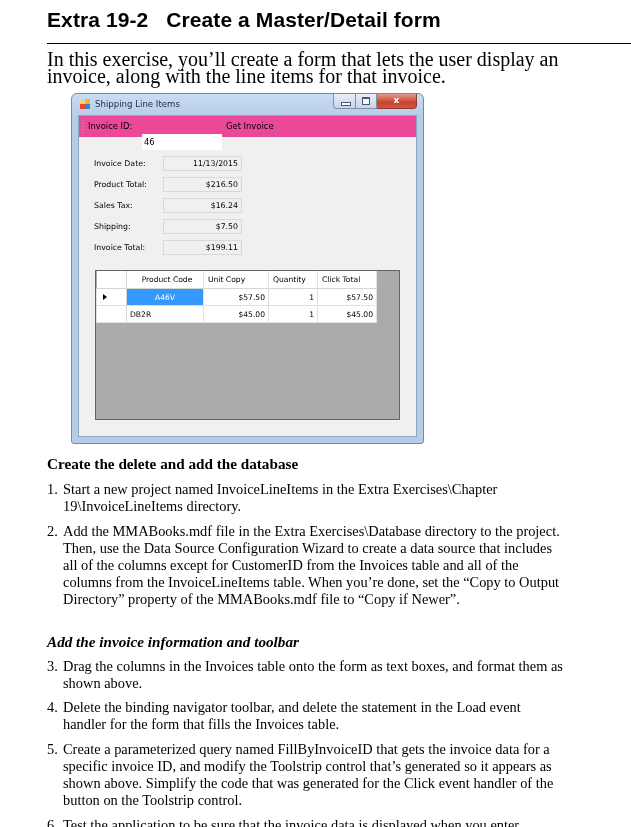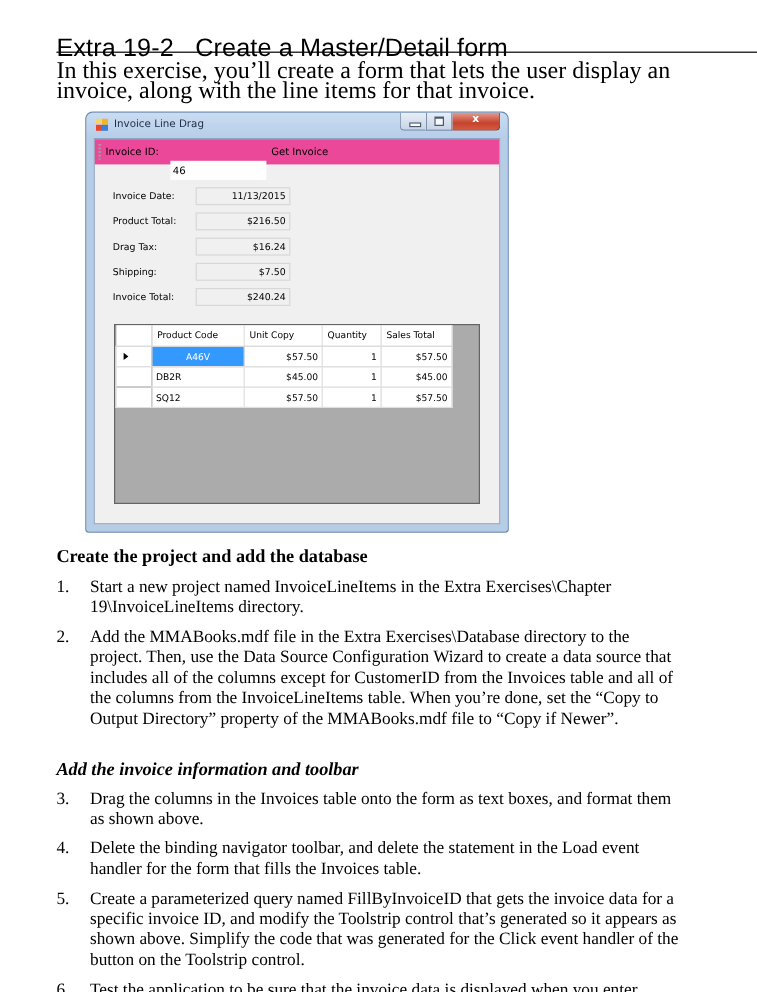--- a/index.html
+++ b/index.html
@@ -1,18 +1,18 @@
 <!DOCTYPE html>
 <html><head>
 <meta charset="utf-8">
 <style>
   html, body { margin: 0; padding: 0; background: #ffffff; }
   body { width: 631px; height: 827px; overflow: hidden; position: relative; font-family: "Liberation Serif", serif; color: #000; }
 
-  .page-title { position: absolute; left: 47px; top: 29px; font-family: "Liberation Sans", sans-serif; font-weight: normal; font-size: 21px; letter-spacing: 0.1px; white-space: pre; }
+  .page-title { position: absolute; left: 47px; top: 8px; font-family: "Liberation Sans", sans-serif; font-weight: bold; font-size: 21px; letter-spacing: 0.1px; white-space: pre; }
   .title-rule { position: absolute; left: 47px; top: 43px; width: 584px; height: 1px; background: #000; }
   .intro { position: absolute; left: 47px; top: 51px; width: 520px; font-size: 20px; line-height: 17px; }
 
   
   .win { position: absolute; left: 71px; top: 93px; width: 353px; height: 351px; box-sizing: border-box;
          border: 1px solid #6b8bb0; border-radius: 6px 6px 3px 3px;
          background: linear-gradient(#c9dcf2 0, #b6cde8 22px, #b6cde8 100%); }
   .win-titlebar { position: absolute; left: 0; top: 0; right: 0; height: 21px; }
   .win-icon { position: absolute; left: 8px; top: 5px; width: 11px; height: 11px; }
   .win-icon span { position: absolute; width: 5px; height: 5px; }
@@ -45,38 +45,38 @@
   .grid td.rh, .grid th.rh { background: #ffffff; width: 29px; padding: 0; border-right: 1px solid #d6d6d6; }
   .grid td.rh { position: relative; }
   .grid td.num { text-align: right; }
   .grid td.sel { background: #3399ff; color: #fff; text-align: center; }
   .row-arrow { position: absolute; left: 6px; top: 5px; width: 0; height: 0; border-left: 4px solid #000; border-top: 3px solid transparent; border-bottom: 3px solid transparent; }
 
   
   .h2 { position: absolute; left: 47px; font-weight: bold; font-size: 15.2px; }
   .step { position: absolute; left: 47px; width: 520px; font-size: 14.4px; line-height: 17px; }
   .step .n { position: absolute; left: 0; top: 0; }
-  .step .t { display: block; margin-left: 28px; }
+  .step .t { display: block; margin-left: 16px; }
 </style>
 </head>
 <body>
 
 <div class="page-title">Extra 19-2   Create a Master/Detail form</div>
 <div class="title-rule"></div>
 <div class="intro">In this exercise, you’ll create a form that lets the user display an invoice, along with the line items for that invoice.</div>
 
 <div class="win">
   <div class="win-titlebar">
     <div class="win-icon">
       <span style="left:0;top:5px;background:#e8452c;"></span>
       <span style="left:5px;top:0;background:#f2b624;"></span>
       <span style="left:5px;top:5px;background:#3b7fd6;"></span>
       <span style="left:0;top:0;background:#f7d36a;width:4px;height:4px;"></span>
     </div>
-    <div class="win-title">Invoice Line Drag</div>
+    <div class="win-title">Shipping Line Items</div>
     <div class="win-controls">
       <div class="wbtn min"></div>
       <div class="wbtn max"></div>
       <div class="wbtn close">
           <span>x</span>
         </div>
     </div>
   </div>
 
   <div class="win-client">
@@ -89,74 +89,67 @@
 
     <div class="field-row" style="top:40px;">
       <span class="field-label">Invoice Date:</span>
       <div class="field-box">11/13/2015</div>
     </div>
     <div class="field-row" style="top:61px;">
       <span class="field-label">Product Total:</span>
       <div class="field-box">$216.50</div>
     </div>
     <div class="field-row" style="top:82px;">
-      <span class="field-label">Drag Tax:</span>
+      <span class="field-label">Sales Tax:</span>
       <div class="field-box">$16.24</div>
     </div>
     <div class="field-row" style="top:103px;">
       <span class="field-label">Shipping:</span>
       <div class="field-box">$7.50</div>
     </div>
     <div class="field-row" style="top:124px;">
       <span class="field-label">Invoice Total:</span>
-      <div class="field-box">$240.24</div>
+      <div class="field-box">$199.11</div>
     </div>
 
     <div class="grid">
       <table>
         <thead>
           <tr>
             <th class="rh"></th>
-            <th style="width:72px;">Product Code</th>
+            <th style="width:72px;text-align:center;">Product Code</th>
             <th style="width:60px;">Unit Copy</th>
             <th style="width:44px;">Quantity</th>
-            <th style="width:54px;">Sales Total</th>
+            <th style="width:54px;">Click Total</th>
           </tr>
         </thead>
         <tbody>
           <tr>
             <td class="rh">
                 <span class="row-arrow"></span>
               </td>
             <td class="sel">A46V</td>
             <td class="num">$57.50</td>
             <td class="num">1</td>
             <td class="num">$57.50</td>
           </tr>
           <tr>
             <td class="rh"></td>
             <td>DB2R</td>
             <td class="num">$45.00</td>
             <td class="num">1</td>
             <td class="num">$45.00</td>
           </tr>
-          <tr>
-            <td class="rh"></td>
-            <td>SQ12</td>
-            <td class="num">$57.50</td>
-            <td class="num">1</td>
-            <td class="num">$57.50</td>
-          </tr>
         </tbody>
       </table>
     </div>
   </div>
 </div>
 
-<div class="h2" style="top:455px;">Create the project and add the database</div>
+<div class="h2" style="top:455px;">Create the delete and add the database</div>
 
 <div class="step" style="top:481px;">
   <span class="n">1.</span>
   <span class="t">Start a new project named InvoiceLineItems in the Extra Exercises\Chapter 19\InvoiceLineItems directory.</span>
 </div>
 <div class="step" style="top:523px;">
   <span class="n">2.</span>
   <span class="t">Add the MMABooks.mdf file in the Extra Exercises\Database directory to the project. Then, use the Data Source Configuration Wizard to create a data source that includes all of the columns except for CustomerID from the Invoices table and all of the columns from the InvoiceLineItems table. When you’re done, set the “Copy to Output Directory” property of the MMABooks.mdf file to “Copy if Newer”.</span>
 </div>
 

